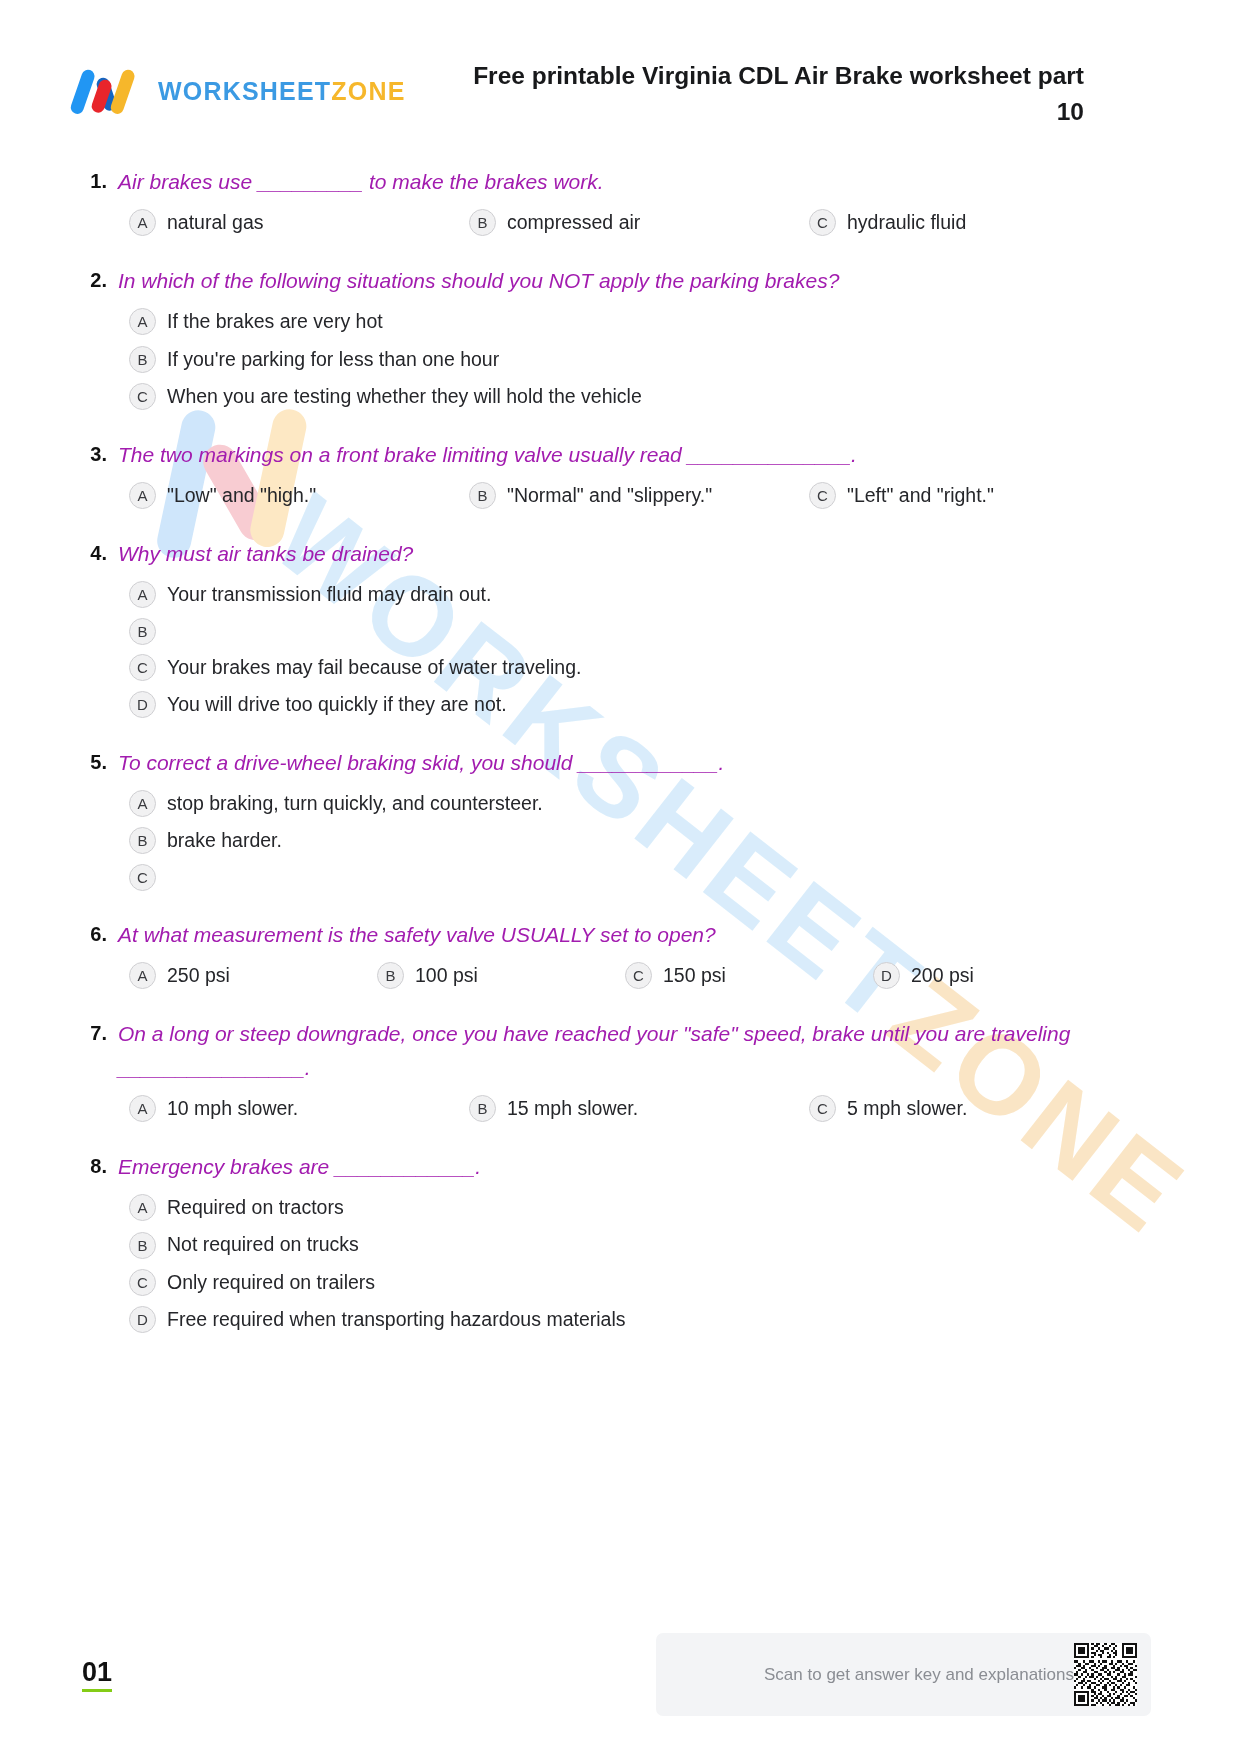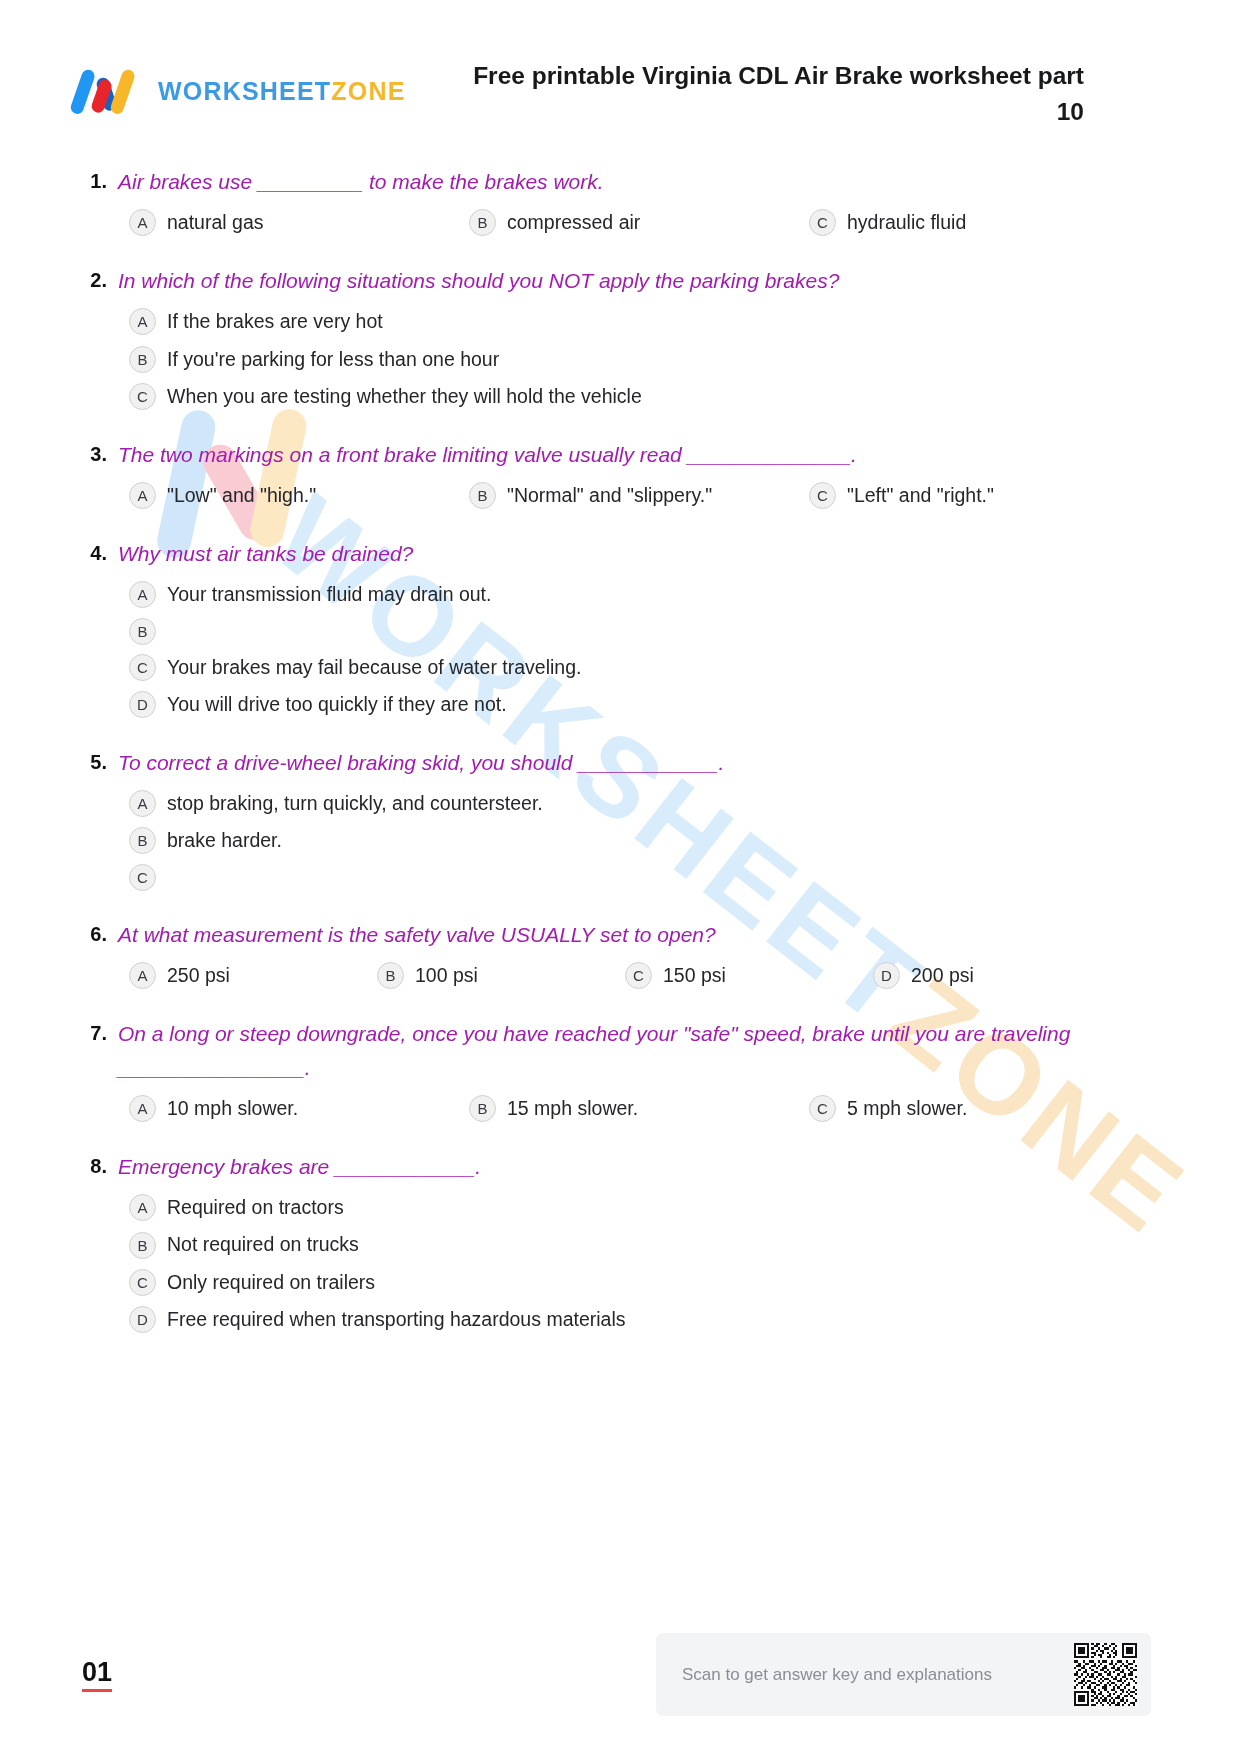--- a/index.html
+++ b/index.html
@@ -190,36 +190,35 @@
     bottom: 38px;
     z-index: 2;
     display: flex;
     align-items: center;
     padding: 0 88px 0 82px;
   }
   .page-num {
     font-size: 27px;
     font-weight: 700;
     color: #111;
-    border-bottom: 3px solid #ef4444;
+    border-bottom: 3px solid #84cc16;
     line-height: 1.15;
     padding-bottom: 1px;
   }
   .scan-box {
     margin-left: auto;
     width: 495px;
     height: 83px;
     background: #f3f4f6;
     border-radius: 7px;
     display: flex;
     align-items: center;
-    justify-content: space-between;
+    justify-content: flex-end;
     padding: 0 14px 0 26px;
     box-sizing: border-box;
-    gap: 48px;
   }
   .scan-text {
     font-size: 17px;
     color: #8a8d93;
   }
   .qr {
     width: 63px;
     height: 63px;
     flex: 0 0 63px;
     background: #fff;

